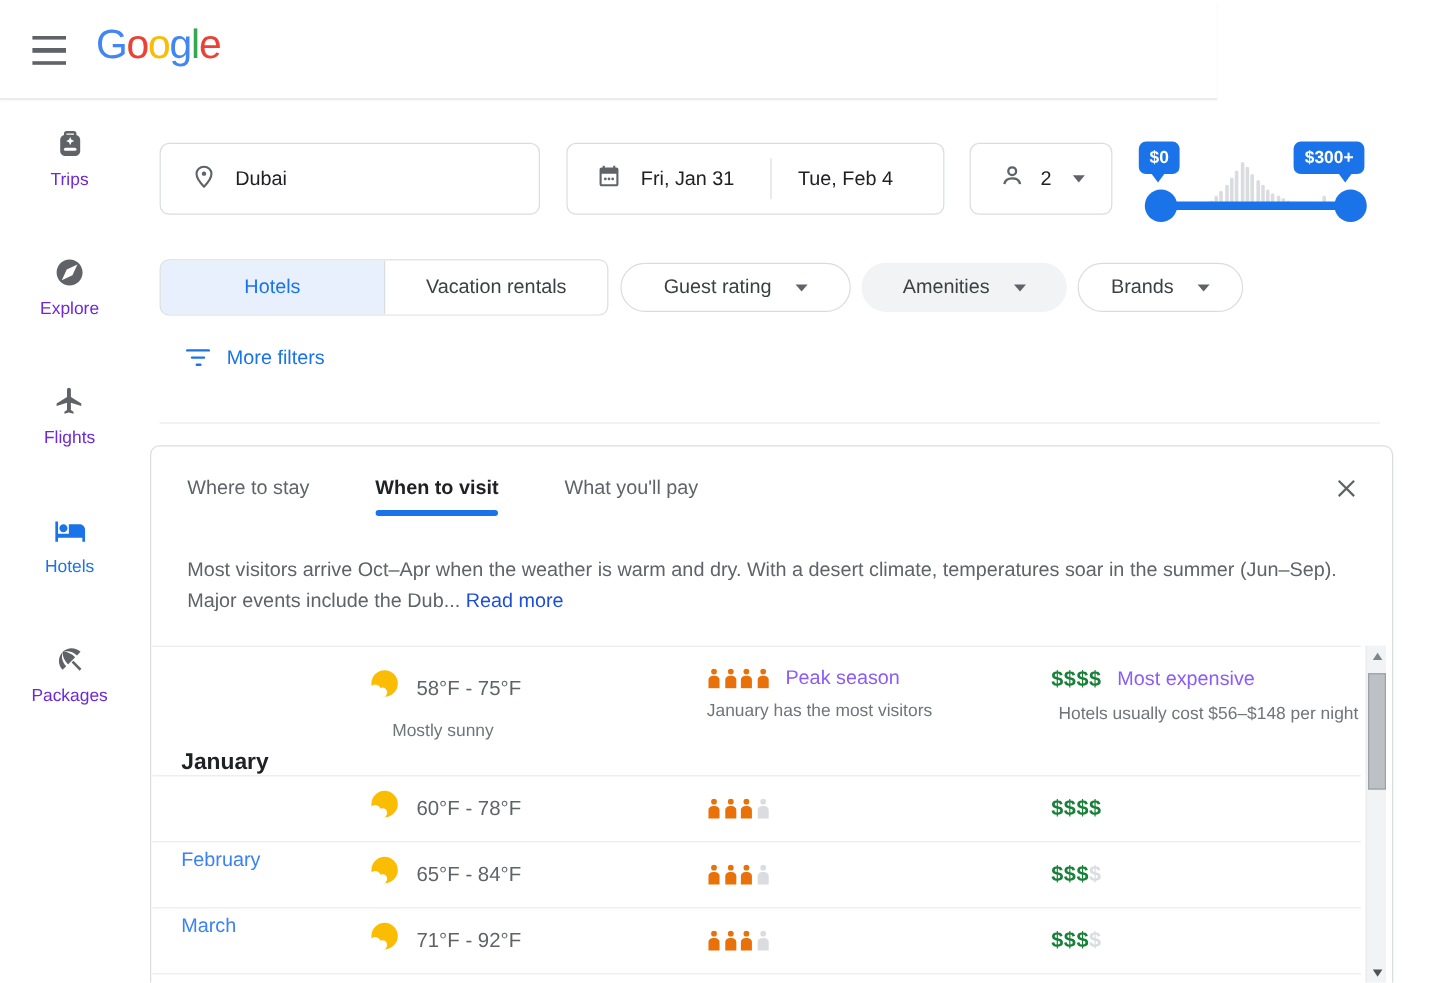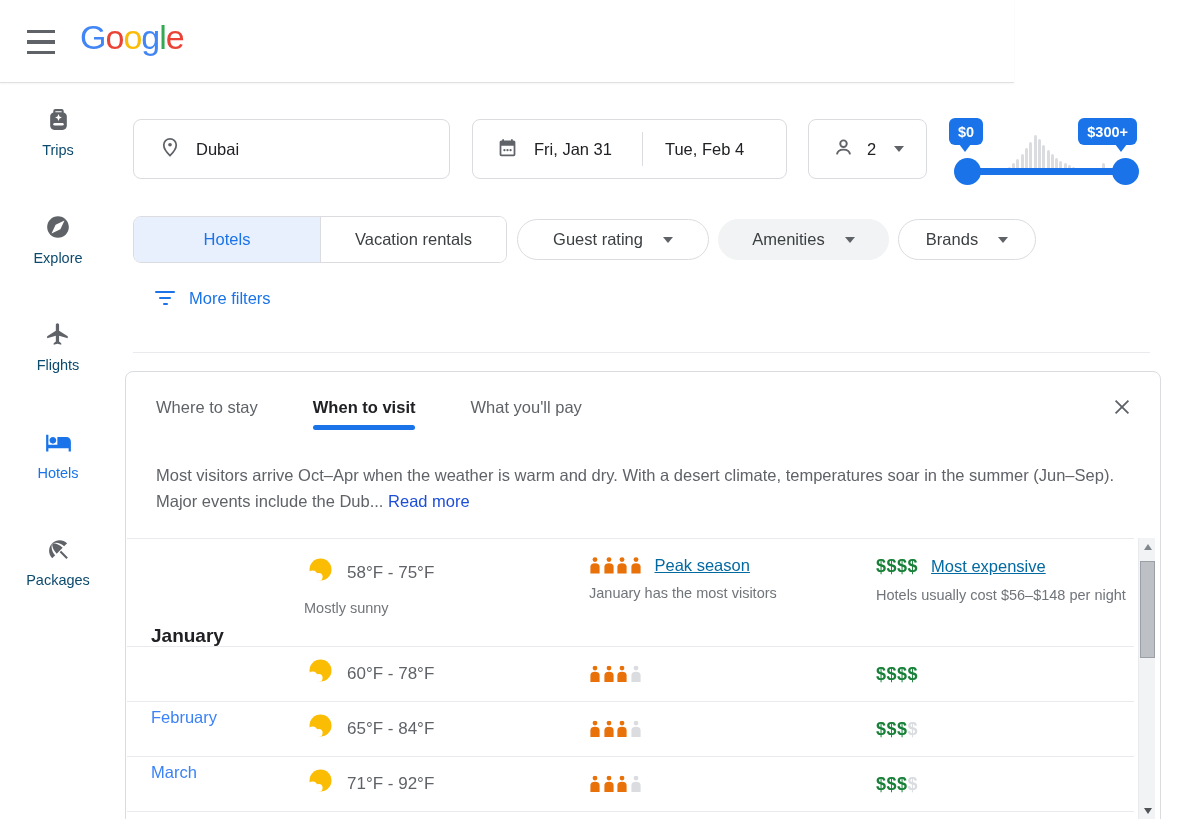--- a/index.html
+++ b/index.html
@@ -13,21 +13,21 @@
   .menu-btn { position:absolute; left:27px; top:30px; width:30px; height:24px; background:none;
     border:none; cursor:pointer; display:flex; flex-direction:column; justify-content:space-between; }
   .mbar { display:block; width:28px; height:3.4px; background:#5f6368; }
   .logo { position:absolute; left:80px; top:18px; font-size:34px; font-weight:500; letter-spacing:-1px; }
 
   
   #sidebar { position:absolute; left:0; top:83px; width:116px; height:736px; background:#fff; }
   .side-item { position:absolute; left:0; width:116px; height:76px; display:flex; flex-direction:column;
     align-items:center; cursor:pointer; }
   .side-icon { height:28px; display:flex; align-items:center; justify-content:center; }
-  .side-label { margin-top:9px; font-size:14.5px; color:#0c4a6e; }
+  .side-label { margin-top:9px; font-size:14.5px; color:#6d28d9; }
   .side-item.active .side-label { color:#1a73e8; }
 
   
   .search-box { position:absolute; background:#fff; border:1px solid #dadce0; border-radius:8px;
     display:flex; align-items:center; }
   #box-location { left:133px; top:119px; width:317px; height:60px; padding-left:25px; gap:15px; }
   #box-dates { left:472px; top:119px; width:315px; height:60px; padding-left:24px; gap:16px; }
   #box-guests { left:808px; top:119px; width:119px; height:60px; padding-left:23px; gap:12px; }
   .box-text { font-size:16.5px; color:#202124; }
   .date-sep { width:1px; height:34px; background:#dadce0; margin:0 6px 0 14px; }
@@ -86,33 +86,33 @@
     border:none; cursor:pointer; }
   #card-desc { position:absolute; left:30px; top:90px; width:980px; font-size:16.5px; line-height:26px;
     color:#5f6368; }
   #read-more { color:#1d4ed8; cursor:pointer; }
 
   
   #months { position:absolute; left:1px; top:166px; width:1007px; }
   .month-row { position:relative; height:55px; border-top:1px solid #e8eaed; cursor:pointer; }
   .month-row.expanded { height:108px; }
   .rcol { position:absolute; top:50%; transform:translateY(-50%); }
-  .expanded .rcol { top:17px; transform:none; }
+  .expanded .rcol { top:17px; transform:none;text-align:center; }
   .col-month { left:24px;margin-top:43px; }
   .col-weather { left:177px; }
   .col-visitors { left:462px; }
   .col-price { left:749px; width:262px; }
   .month-name { font-size:16.5px; color:#3b82f6; }
   .expanded .month-name { font-size:19px; font-weight:bold; color:#202124; }
   .expanded .col-month { top:50%; transform:translateY(-50%); }
   .line1 { display:flex; align-items:center; gap:13px; }
   .line2 { margin-top:8px; font-size:14.5px; color:#70757a; line-height:20px; }
   .line2:empty { display:none; }
   .temp-range { font-size:17px; color:#5f6368; }
-  .season-label, .price-label { font-size:16.5px; color:#0369a1;text-decoration:underline; }
+  .season-label, .price-label { font-size:16.5px; color:#8b5cf6; }
   .season-label:empty, .price-label:empty { display:none; }
   .visitor-icons { display:flex; gap:1.5px; align-items:flex-end; }
   .dollars { font-size:18px; font-weight:bold; letter-spacing:.5px; }
   .partial .col-weather { top:6px; transform:none; }
 
   
   #vscroll { position:absolute; left:1012px; top:166px; width:17px; height:282px; background:#f1f3f4;
     border-left:1px solid #e8eaed; }
   .sb-arrow { position:absolute; left:0; width:17px; height:14px; display:flex; align-items:center;
     justify-content:center; cursor:pointer; }

